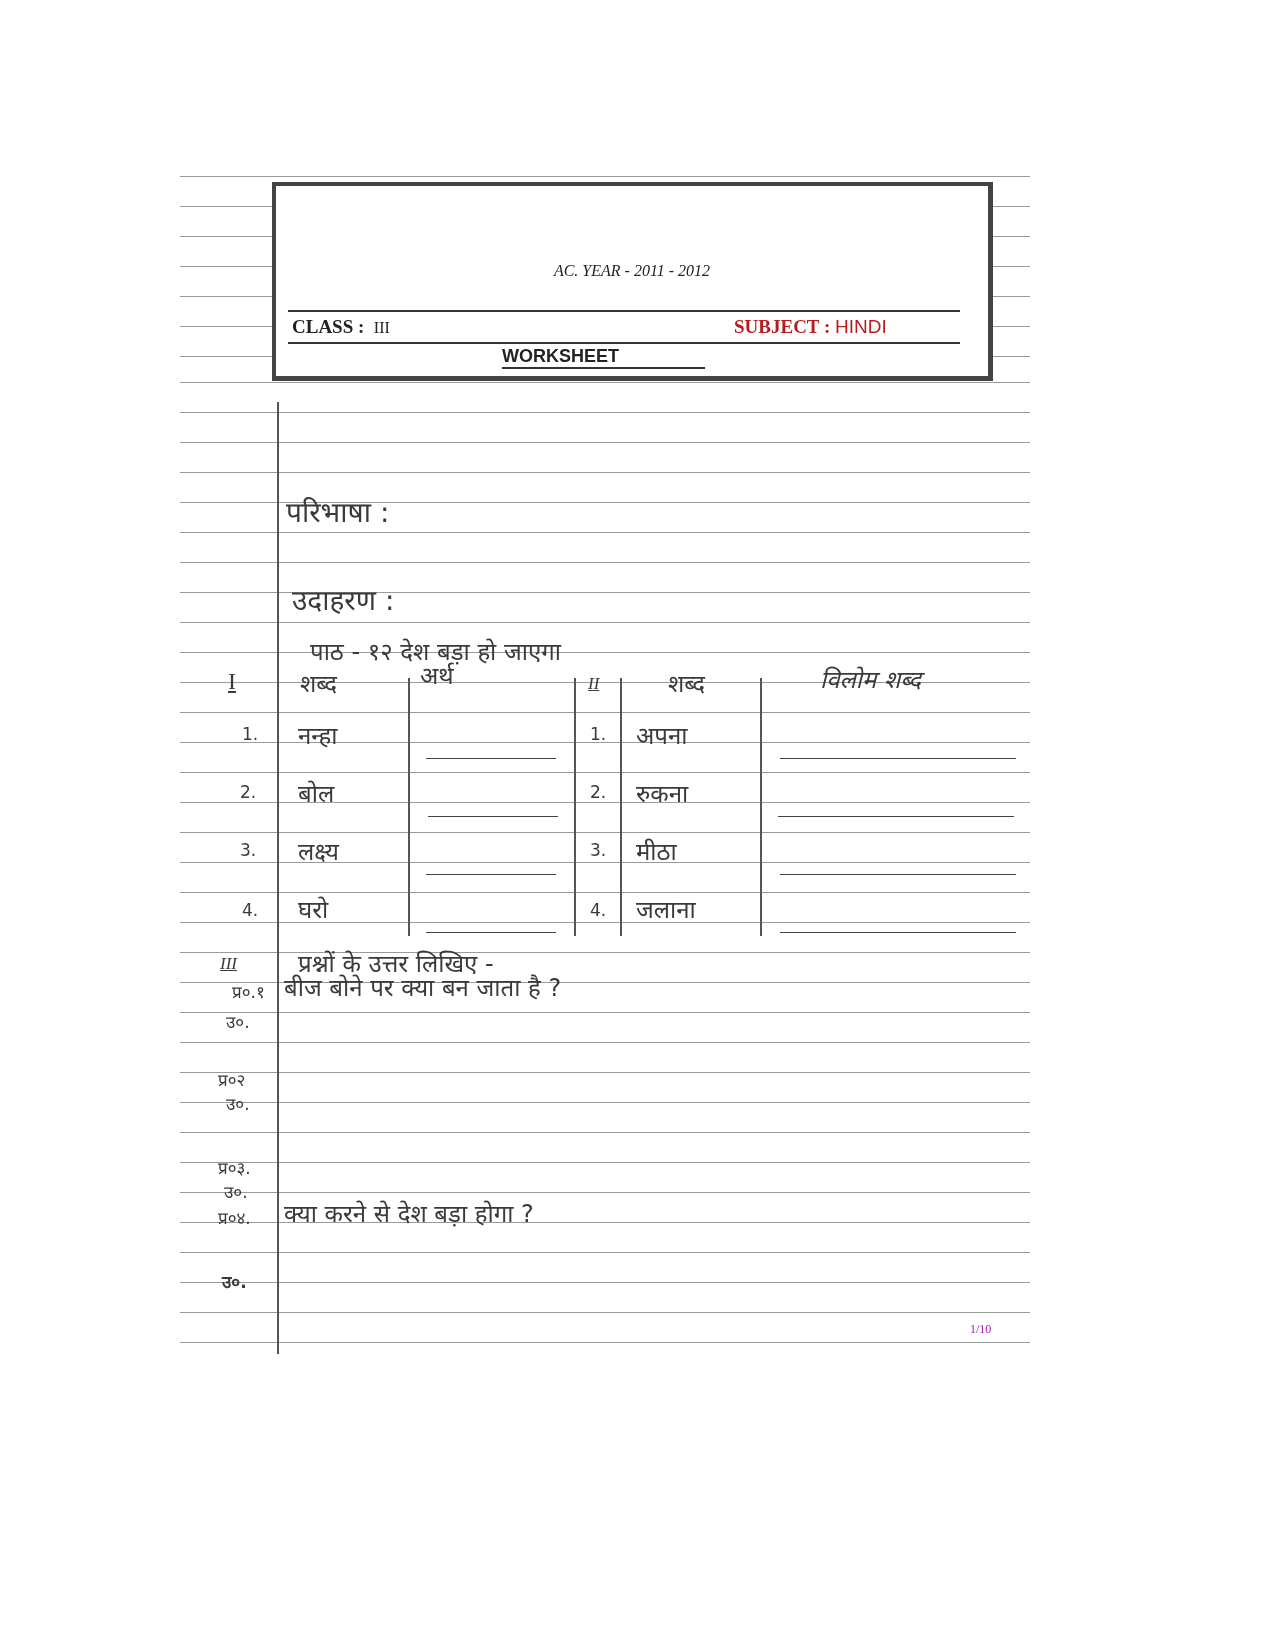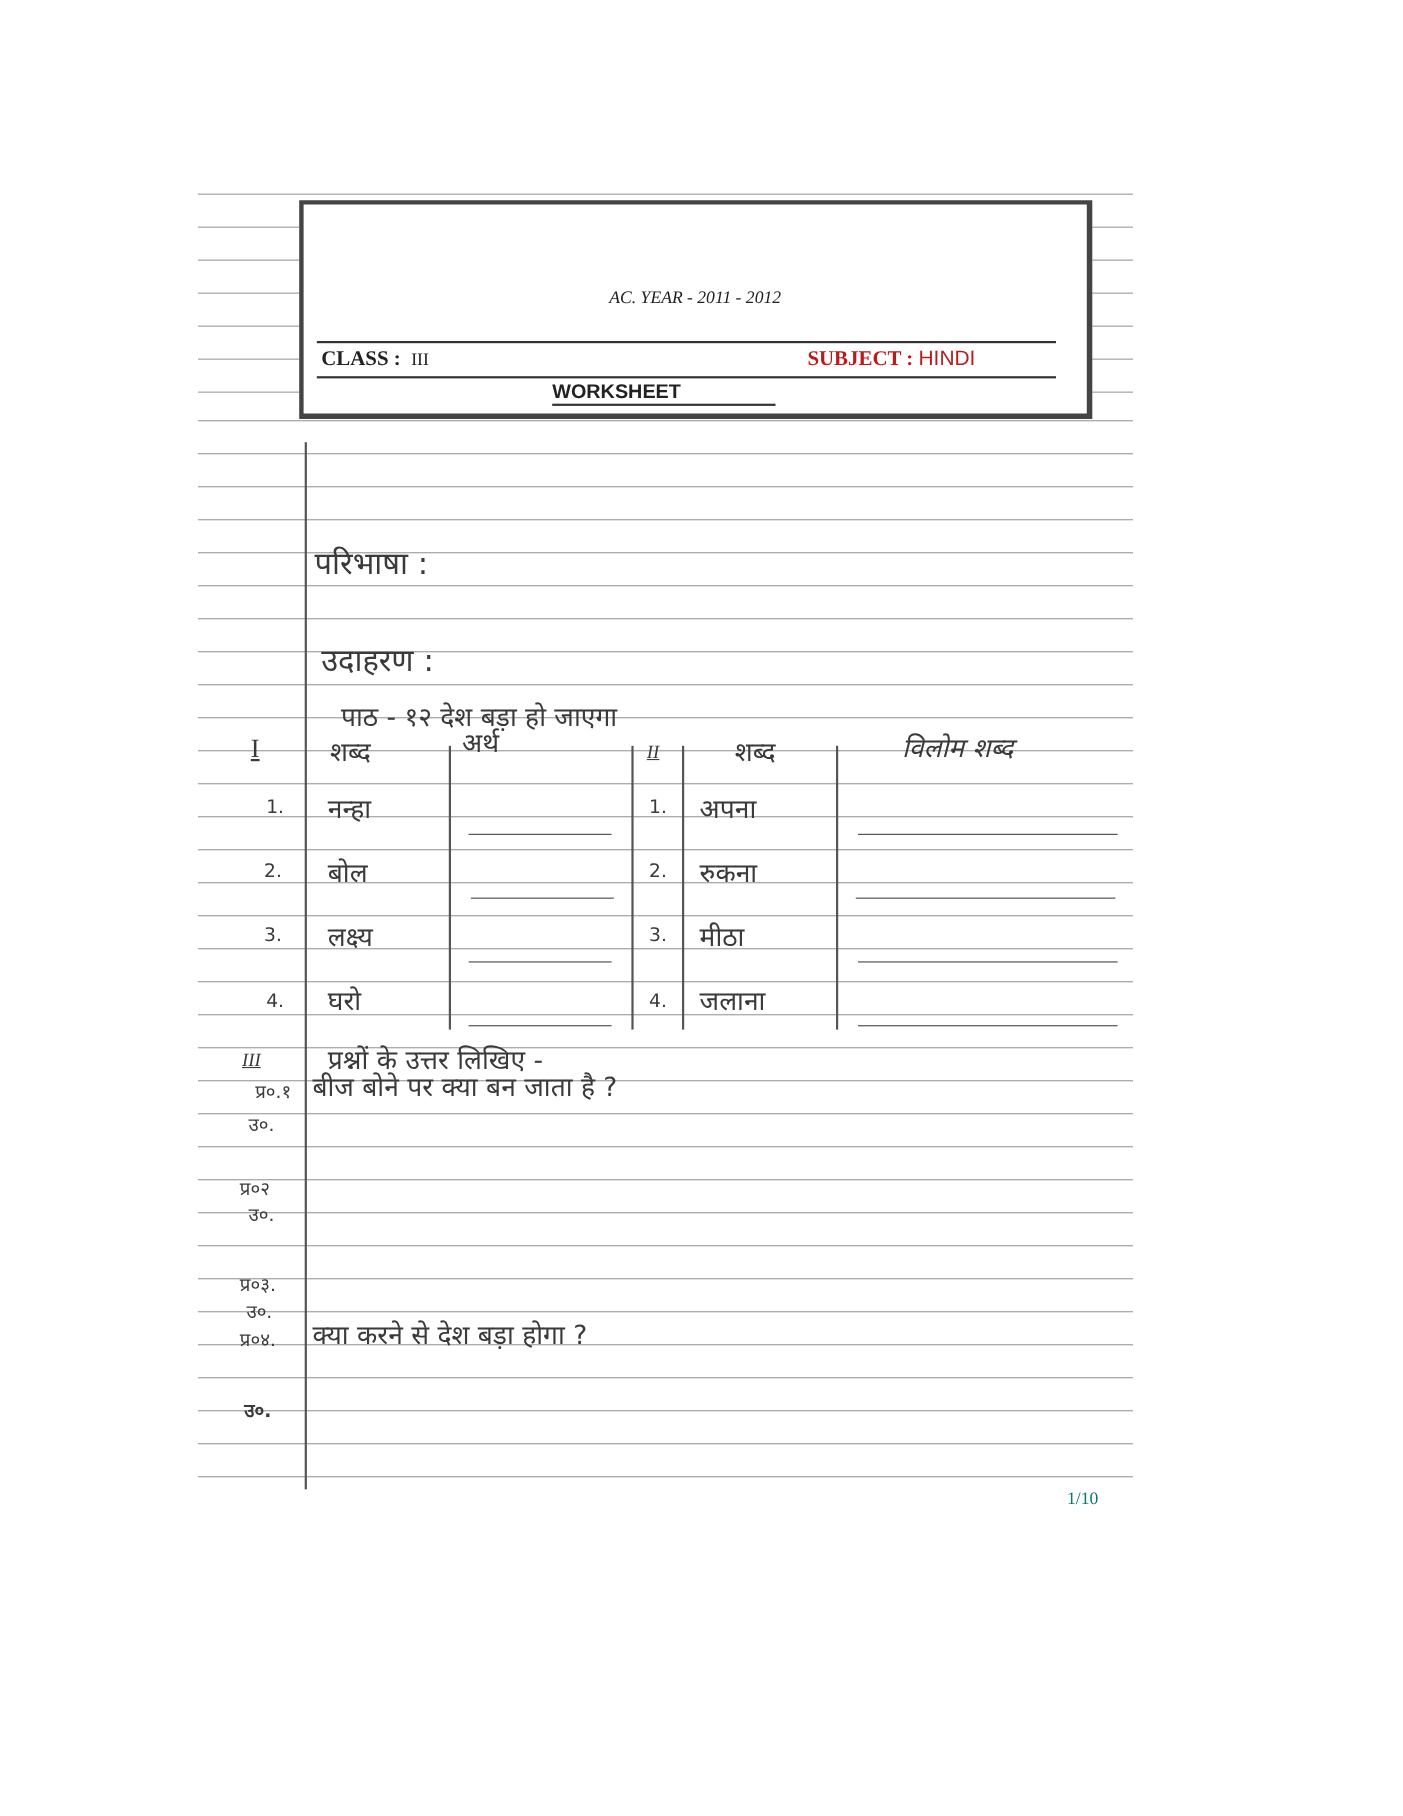--- a/index.html
+++ b/index.html
@@ -15,21 +15,21 @@
   .hdr .subj{position:absolute;top:130px;left:414px;font-family:"Liberation Serif",serif;font-weight:bold;font-size:19px;color:#b91c1c;margin-left:44px;}
   .hdr .subj span{font-family:"Liberation Sans",sans-serif;font-weight:normal;}
   .hdr .line2{position:absolute;top:156px;left:12px;right:28px;height:2px;background:#333;}
   .hdr .ws{position:absolute;top:160px;left:226px;font-family:"Liberation Sans",sans-serif;font-weight:bold;font-size:18px;color:#222;border-bottom:2px solid #333;padding-right:86px;}
   .hw{position:absolute;font-family:"DejaVu Sans",sans-serif;color:#3a3a3a;white-space:nowrap;font-weight:normal;}
   .lg{font-size:28px;}
   .md{font-size:24px;}
   .sm{font-size:17px;}
   .vline{position:absolute;width:2px;background:#555;}
   .blank{position:absolute;height:1px;background:#444;}
-  .pgno{position:absolute;font-size:16px;color:#0f766e;font-family:"Liberation Serif",serif;margin-top:32px;}
+  .pgno{position:absolute;font-size:12px;color:#a21caf;font-family:"Liberation Serif",serif;}
 </style>
 </head>
 <body>
 
 <div class="sheet">
 
   <div class="rule" style="top:4px"></div>
   <div class="rule" style="top:34px"></div>
   <div class="rule" style="top:64px"></div>
   <div class="rule" style="top:94px"></div>

